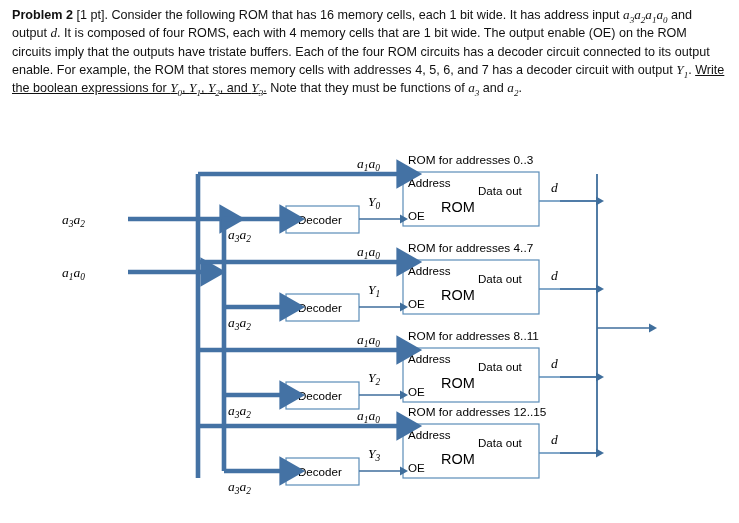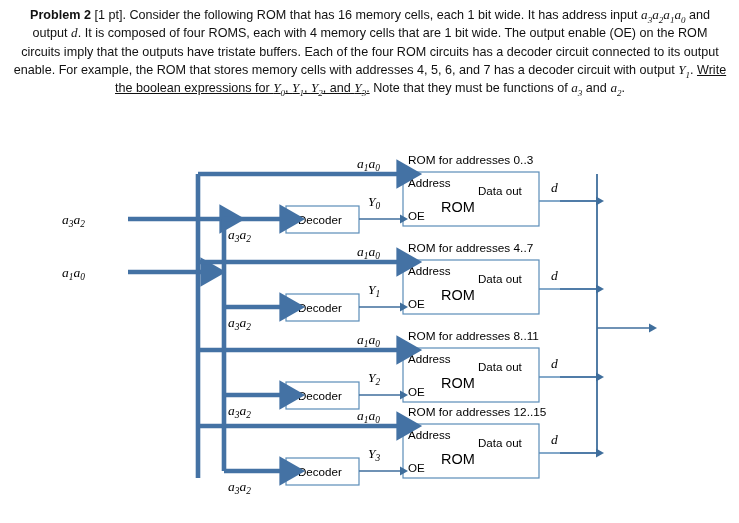--- a/index.html
+++ b/index.html
@@ -17,21 +17,21 @@
   }
 
   
   #problem-text {
     position: absolute;
     left: 12px;
     top: 6px;
     width: 716px;
     font-size: 12.6px;
     line-height: 18.3px;
-    text-align: center;
+    text-align: left;
     color: #111111;
   }
   #problem-text .bold { font-weight: bold; }
   #problem-text .ul { text-decoration: underline; }
   .mathvar {
     font-family: "Liberation Serif", serif;
     font-style: italic;
     font-size: 13.2px;
   }
   .mathvar sub {

